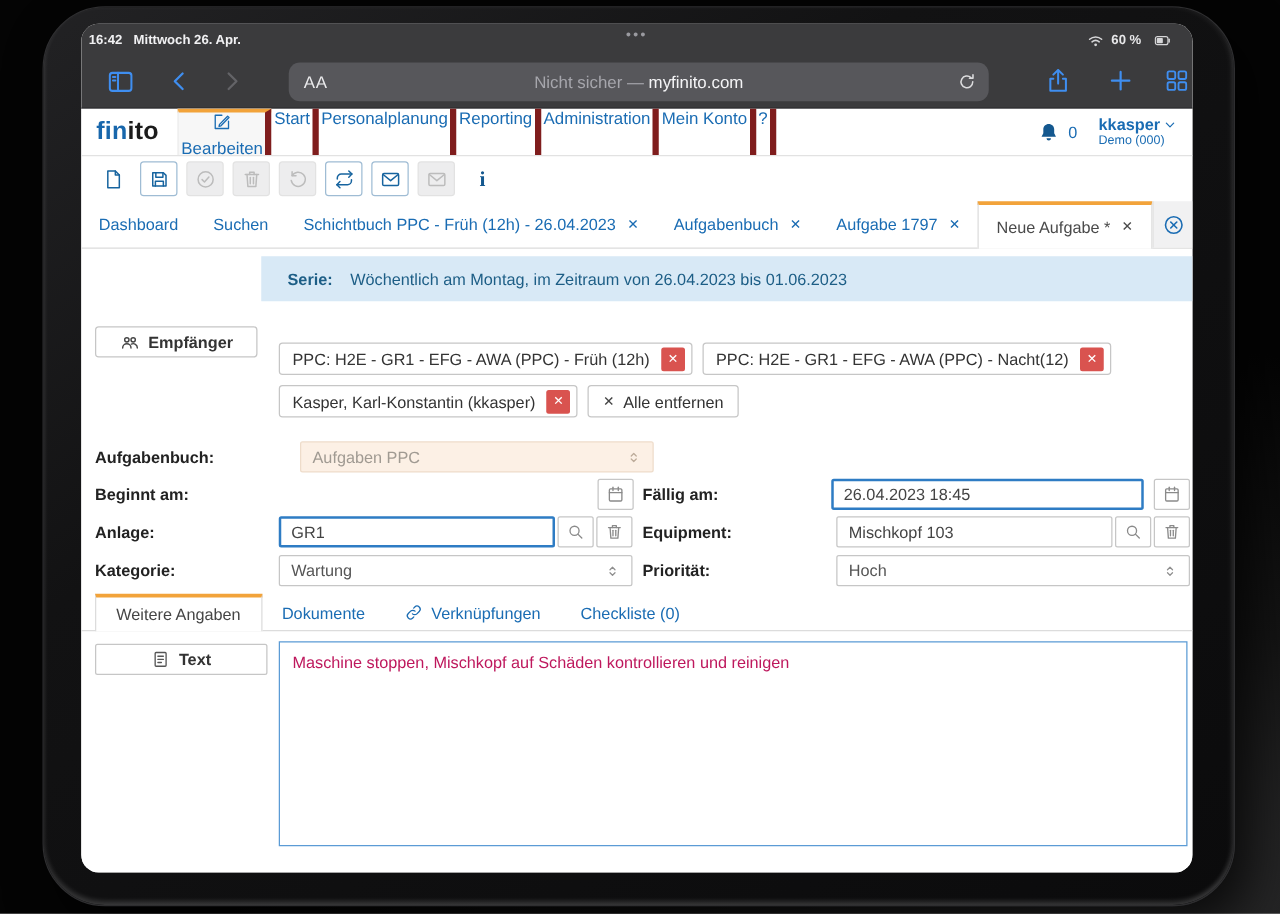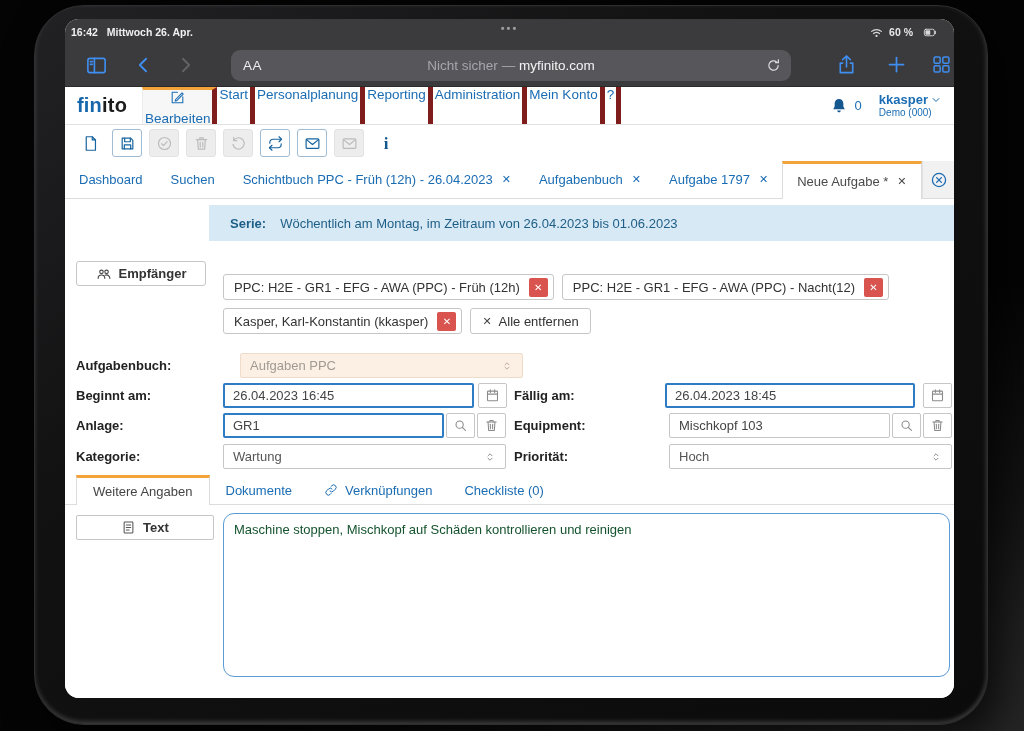--- a/index.html
+++ b/index.html
@@ -88,22 +88,22 @@
   .sq-btn { position:absolute; width:29px; height:25px; border:1px solid #c6c6c6; border-radius:2px; background:#fff; display:flex; align-items:center; justify-content:center; color:#8a8a8a; }
 
   .dtabs { position:absolute; left:11px; top:276px; height:30px; display:flex; align-items:stretch; z-index:2; }
   .dtab { display:flex; align-items:center; gap:7px; padding:0 16px; font-size:13px; color:#1a6cb3; white-space:nowrap; }
   .dtab.active { background:#fff; border:1px solid #dcdcdc; border-bottom:none; border-top:3px solid #f2a33a; color:#454545; }
   .dtabs-line { position:absolute; left:0; right:0; top:305px; height:1px; background:#dcdcdc; z-index:1; }
 
   .text-btn { position:absolute; left:11px; top:316px; width:138px; height:25px; border:1px solid #c6c6c6; border-radius:2px; background:#fff;
               display:flex; align-items:center; justify-content:center; gap:7px; font-size:13px; font-weight:700; color:#333; }
   .text-btn .icon { color:#555; }
-  .textarea { position:absolute; left:158px; top:314px; width:727px; height:164px; border:1px solid #5b9bd5; border-radius:11px; background:#fff;
-              padding:8px 10px; font-size:13px; color:#14532d; line-height:1.3; }
+  .textarea { position:absolute; left:158px; top:314px; width:727px; height:164px; border:1px solid #5b9bd5; border-radius:0; background:#fff;
+              padding:8px 10px; font-size:13px; color:#be185d; line-height:1.3; }
 
   .icon { display:inline-flex; flex:0 0 auto; }
   .i10{width:10px;height:10px} .i12{width:12px;height:12px} .i14{width:14px;height:14px} .i15{width:15px;height:15px}
   .i16{width:16px;height:16px} .i17{width:17px;height:17px} .i18{width:18px;height:18px}
   .batt{width:24px;height:13px} .dim{color:#d6d6d8}
 </style>
 </head>
 <body>
 
 <div class="stage">
@@ -405,23 +405,20 @@
             <span>Aufgaben PPC</span>
             <span class="icon i12 sel-arrows">
                 <svg viewBox="0 0 24 24" width="100%" height="100%" fill="none" stroke="currentColor" stroke-width="1.7" stroke-linecap="round" stroke-linejoin="round">
                   <path d="M8 9.6L12 5.6l4 4" stroke-width="2"></path>
                   <path d="M8 14.4l4 4 4-4" stroke-width="2"></path>
                 </svg>
               </span>
           </div>
 
           <div class="flabel" style="left:11px; top:184px;">Beginnt am:</div>
-          <div class="input focus" style="left:158px; top:184px; width:251px;">
-            <span>26.04.2023 16:45</span>
-          </div>
           <div class="sq-btn" style="left:413px; top:184px;">
             <span class="icon i15">
                 <svg viewBox="0 0 24 24" width="100%" height="100%" fill="none" stroke="currentColor" stroke-width="1.7" stroke-linecap="round" stroke-linejoin="round">
                   <rect x="4" y="5" width="16" height="15.5" rx="1.5"></rect>
                   <path d="M4 9.8h16"></path>
                   <path d="M8.6 2.8V7"></path>
                   <path d="M15.4 2.8V7"></path>
                 </svg>
               </span>
           </div>

